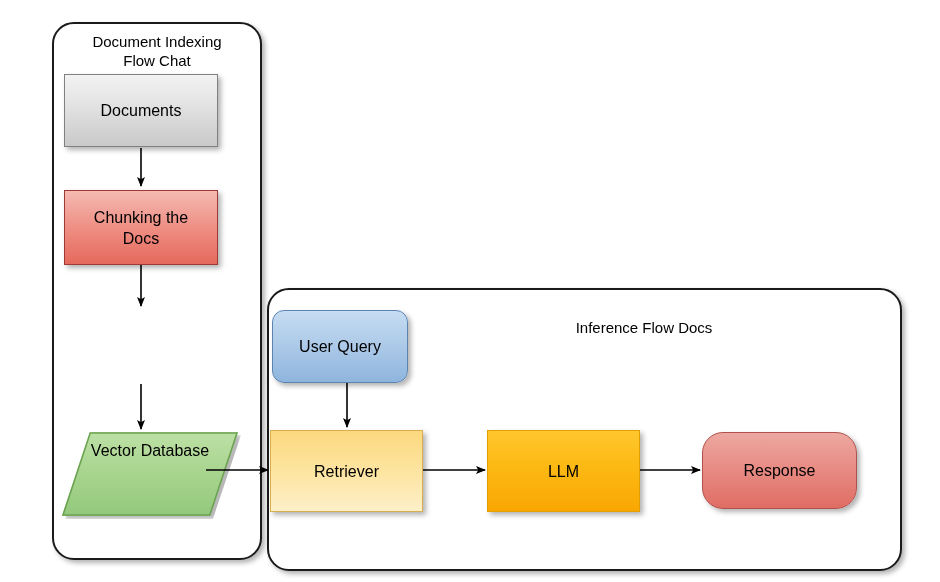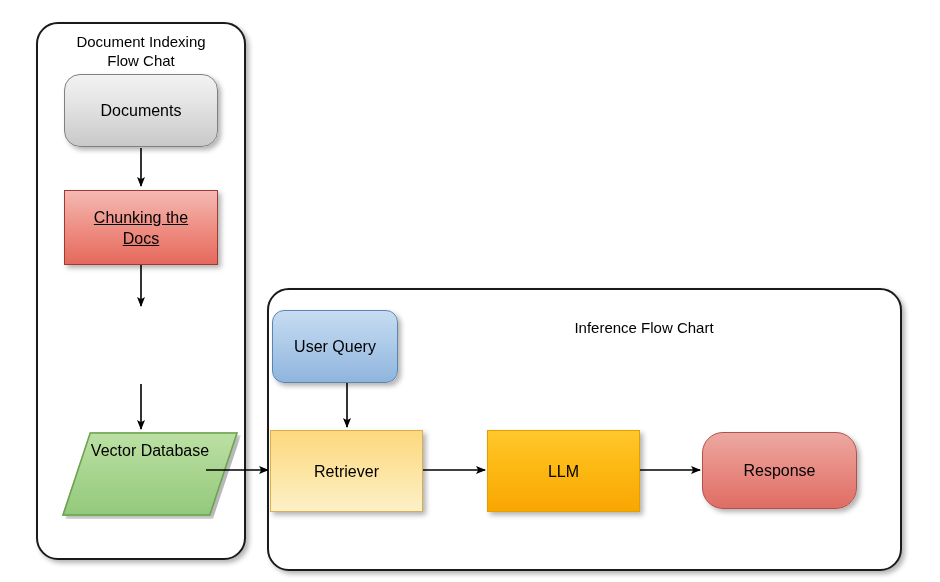--- a/index.html
+++ b/index.html
@@ -26,21 +26,21 @@
   
   .panel {
     position: absolute;
     background: #ffffff;
     border: 2px solid #1a1a1a;
     border-radius: 22px;
     box-shadow: 3px 3px 5px rgba(0,0,0,0.30);
     box-sizing: border-box;
   }
   #panel-indexing {
-    left: 36px;
+    left: 52px;
     top: 22px;
     width: 210px;
     height: 538px;
   }
   #panel-inference {
     left: 267px;
     top: 288px;
     width: 635px;
     height: 283px;
   }
@@ -78,32 +78,31 @@
     white-space: pre-line;
     box-shadow: 3px 3px 5px rgba(0,0,0,0.30);
   }
 
   #node-documents {
     left: 64px;
     top: 74px;
     width: 154px;
     height: 73px;
     border: 1px solid #808080;
-    border-radius: 16px;
+    border-radius: 0;
     background: linear-gradient(to bottom, #f2f2f2 0%, #e8e8e8 30%, #c9c9c9 100%);
   }
 
   #node-chunking {
     left: 64px;
     top: 190px;
     width: 154px;
     height: 75px;
     border: 1px solid #9e3a33;
     background: linear-gradient(to bottom, #f4b9b2 0%, #ee8b80 55%, #e5695c 100%);
-    text-decoration: underline;
   }
 
   #node-embeddings {
     left: 64px;
     top: 310px;
     width: 154px;
     height: 74px;
     border: 1px solid #8d4f8d;
     background: linear-gradient(to bottom, #eabfd9 0%, #dda5c8 50%, #cf8bb6 100%);
   }
@@ -146,21 +145,21 @@
     display: flex;
     align-items: center;
     justify-content: center;
     font-size: 16px;
     color: #000;
   }
 
   #node-userquery {
     left: 272px;
     top: 310px;
-    width: 126px;
+    width: 136px;
     height: 73px;
     border: 1px solid #5b84b1;
     border-radius: 12px;
     background: linear-gradient(to bottom, #c6dcf2 0%, #aecbe9 45%, #8fb5dd 100%);
   }
 
   #node-retriever {
     left: 270px;
     top: 430px;
     width: 153px;
@@ -201,21 +200,21 @@
 <body>
 
 <div id="canvas">
 
   <div class="panel" id="panel-indexing">
     <div class="panel-title" id="title-indexing">Document Indexing
 Flow Chat</div>
   </div>
 
   <div class="panel" id="panel-inference">
-    <div class="panel-title" id="title-inference">Inference Flow Chart</div>
+    <div class="panel-title" id="title-inference">Inference Flow Docs</div>
   </div>
 
   <div class="node" id="node-documents">Documents</div>
 
   <div class="node" id="node-chunking">Chunking the
 Docs</div>
 
 
   <div id="node-vectordb-shadow"></div>
   <div class="node" id="node-vectordb"></div>

